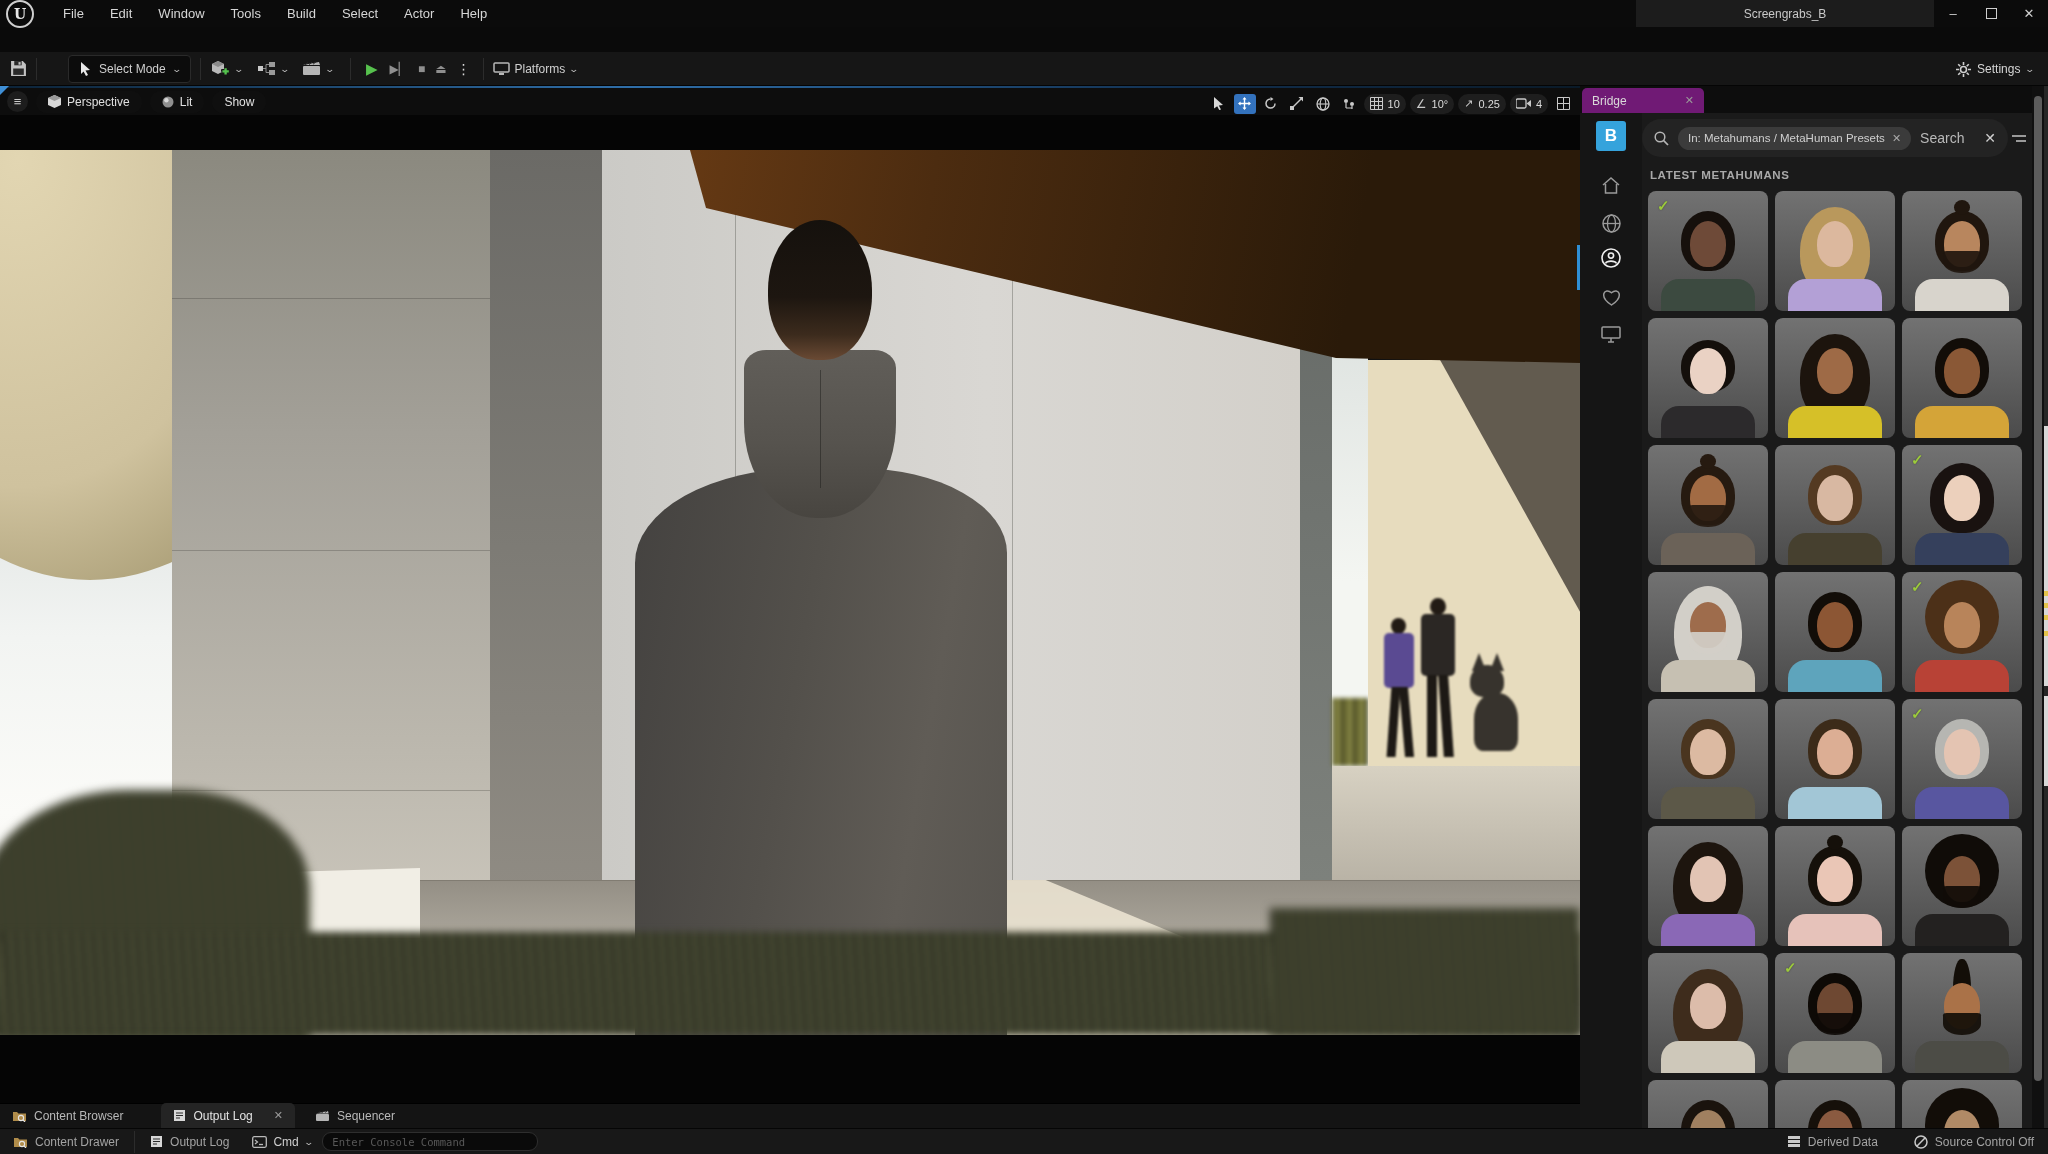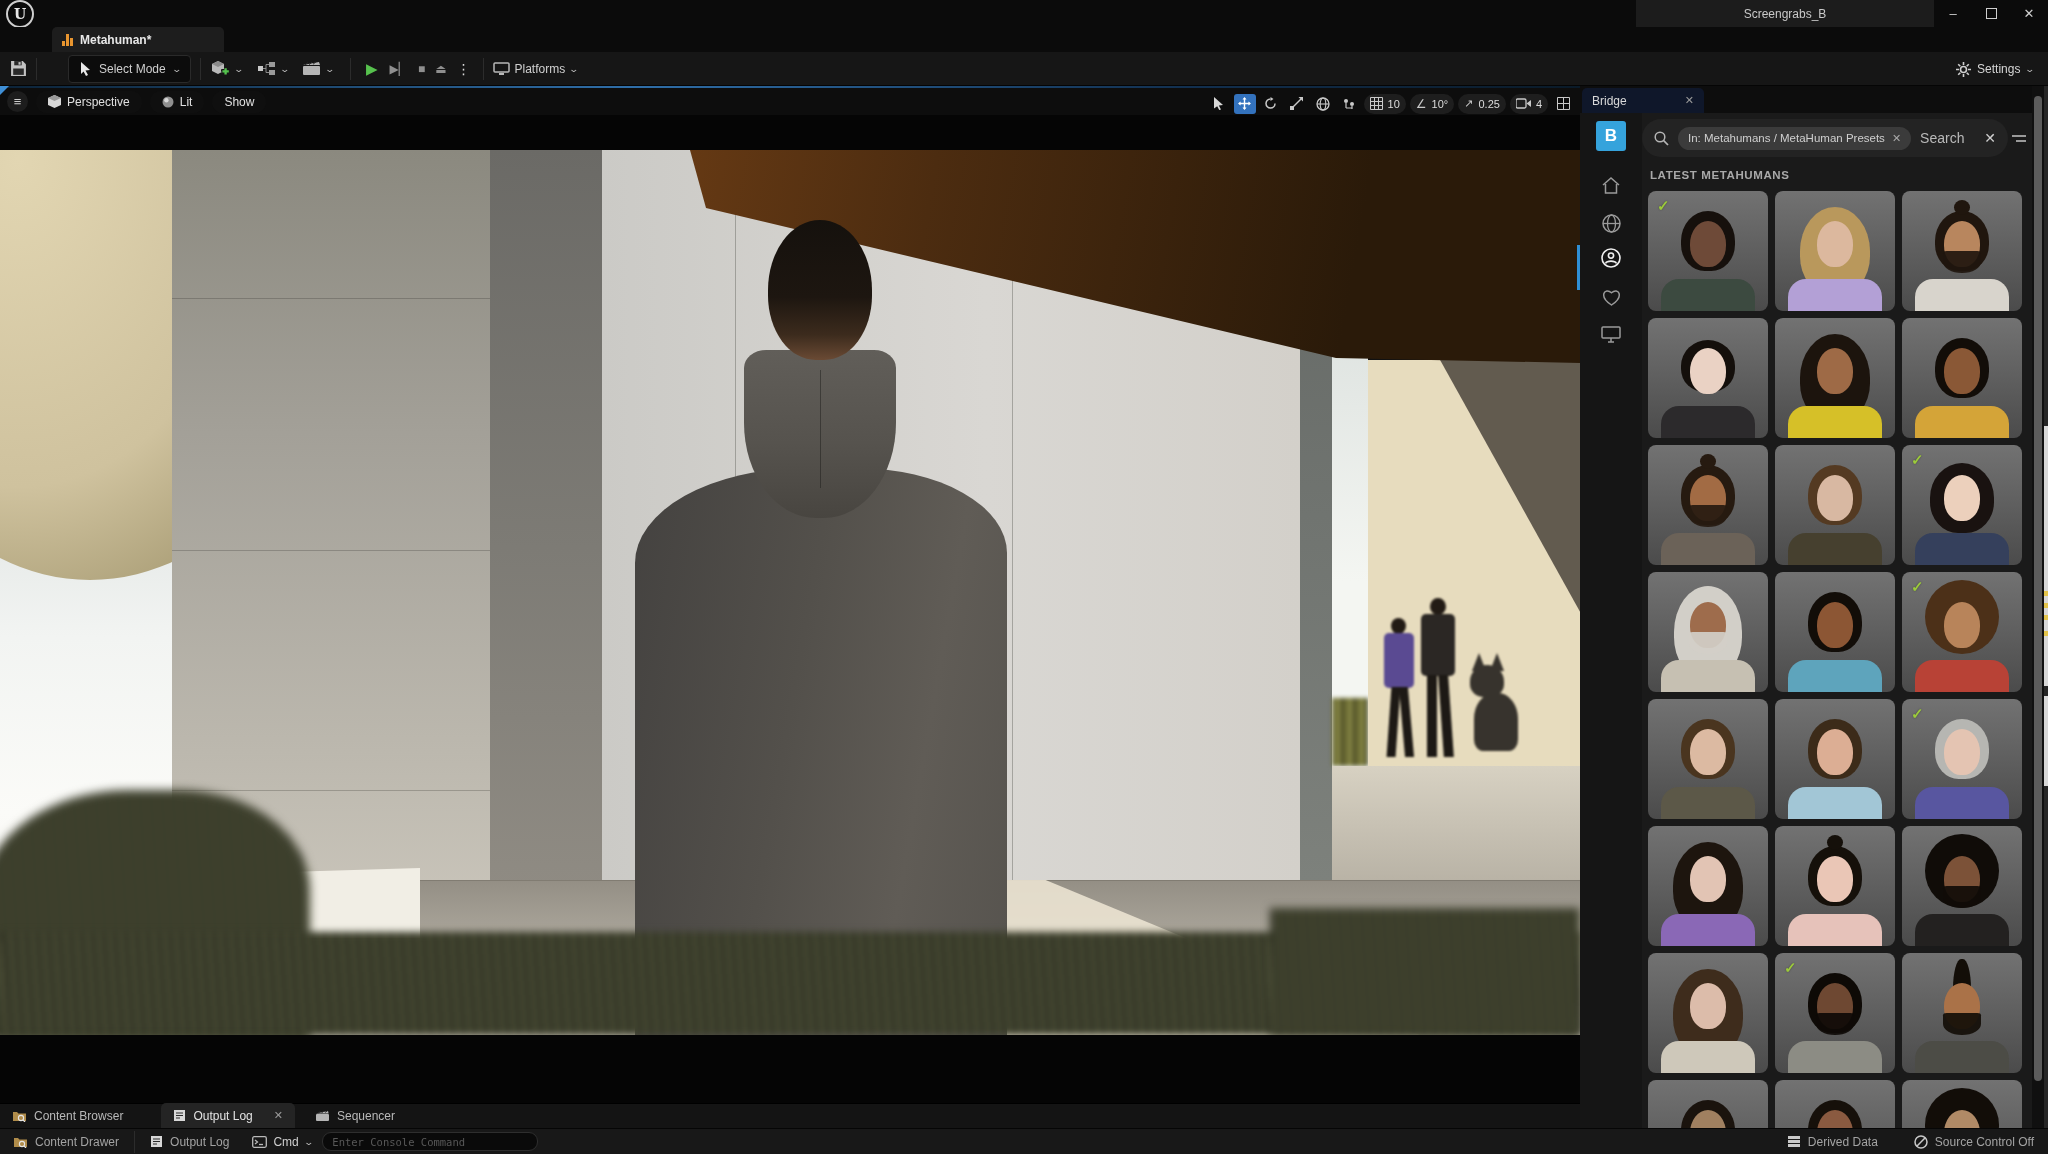--- a/index.html
+++ b/index.html
@@ -130,21 +130,21 @@
   .grass{position:absolute;filter:blur(3.5px);
        background:repeating-linear-gradient(86deg,#2c2e20 0 4px,#4b4e37 4px 6px,#70734f 6px 7px,#393b2a 7px 11px);}
   .g-main{left:0;top:782px;width:1580px;height:103px;}
   .g-left{left:-20px;top:640px;width:330px;height:250px;border-radius:45% 40% 0 0;filter:blur(5px);}
   .g-right{left:1270px;top:758px;width:310px;height:127px;filter:blur(4px);}
   .letterbox{position:absolute;left:0;width:1580px;background:#050505;}
 
   
   .panel{position:absolute;left:1580px;top:86px;width:468px;height:1042px;background:#191919;}
   .panel-tabbar{position:absolute;left:0;top:0;width:100%;height:27px;background:#0d0d0d;}
-  .bridge-tab{position:absolute;left:2px;top:2px;width:122px;height:25px;background:#0f172a;border-radius:5px 5px 0 0;
+  .bridge-tab{position:absolute;left:2px;top:2px;width:122px;height:25px;background:#701a75;border-radius:5px 5px 0 0;
        display:flex;align-items:center;justify-content:space-between;padding:0 10px;box-sizing:border-box;color:#dadada;}
   .panel-body{position:absolute;left:0;top:27px;width:452px;height:1015px;background:#1a1a1a;overflow:hidden;}
   .rail{position:absolute;left:0;top:0;width:62px;height:100%;background:#151515;}
   .b-logo{position:absolute;left:16px;top:8px;width:30px;height:30px;background:#35a3dc;border-radius:3px;
        display:flex;align-items:center;justify-content:center;color:#fff;font-weight:bold;font-size:17px;}
   .rail-ic{position:absolute;left:15px;width:32px;height:32px;display:flex;align-items:center;justify-content:center;}
   .pcontent{position:absolute;left:62px;top:0;width:390px;height:100%;}
   .searchbar{position:absolute;left:0px;top:6px;width:366px;height:38px;background:#232323;border-radius:19px;
        display:flex;align-items:center;padding:0 12px;box-sizing:border-box;gap:9px;}
   .chip{background:#3b3b3b;border-radius:12px;height:23px;display:flex;align-items:center;gap:7px;
@@ -210,41 +210,41 @@
   .toast-floppy:before{content:"";position:absolute;left:5px;top:0;width:11px;height:8px;background:#262626;}
   .toast-floppy:after{content:"";position:absolute;left:4px;bottom:2px;width:15px;height:9px;background:#262626;}
 </style>
 </head>
 <body>
 
 <div class="app">
 
   <div class="titlebar">
     <div class="ue-logo">U</div>
+    <div class="menus">
+      <span>File</span>
+      <span>Edit</span>
+      <span>Window</span>
+      <span>Tools</span>
+      <span>Build</span>
+      <span>Select</span>
+      <span>Actor</span>
+      <span>Help</span>
+    </div>
     <div class="tb-spacer"></div>
     <div class="project-box">Screengrabs_B</div>
     <div class="win-controls">
       <div class="wc">–</div>
       <div class="wc">
           <span class="restore-box"></span>
         </div>
       <div class="wc">✕</div>
     </div>
   </div>
 
-  <div class="tabrow">
-    <div class="asset-tab">
-      <span class="mh-icon">
-          <i></i>
-          <i></i>
-          <i></i>
-        </span>
-      <b>Metahuman*</b>
-    </div>
-  </div>
 
   <div class="toolbar">
     <div class="tbtn" style="margin-left:10px">
       <svg class="floppy" viewBox="0 0 16 16">
           <path fill="#c3c3c3" d="M1 1h11l3 3v11H1z"></path>
           <rect x="4" y="1" width="7" height="4" fill="#2a2a2a"></rect>
           <rect x="8" y="2" width="2" height="2.4" fill="#c3c3c3"></rect>
           <rect x="3" y="8" width="10" height="6" fill="#2a2a2a"></rect>
         </svg>
     </div>

